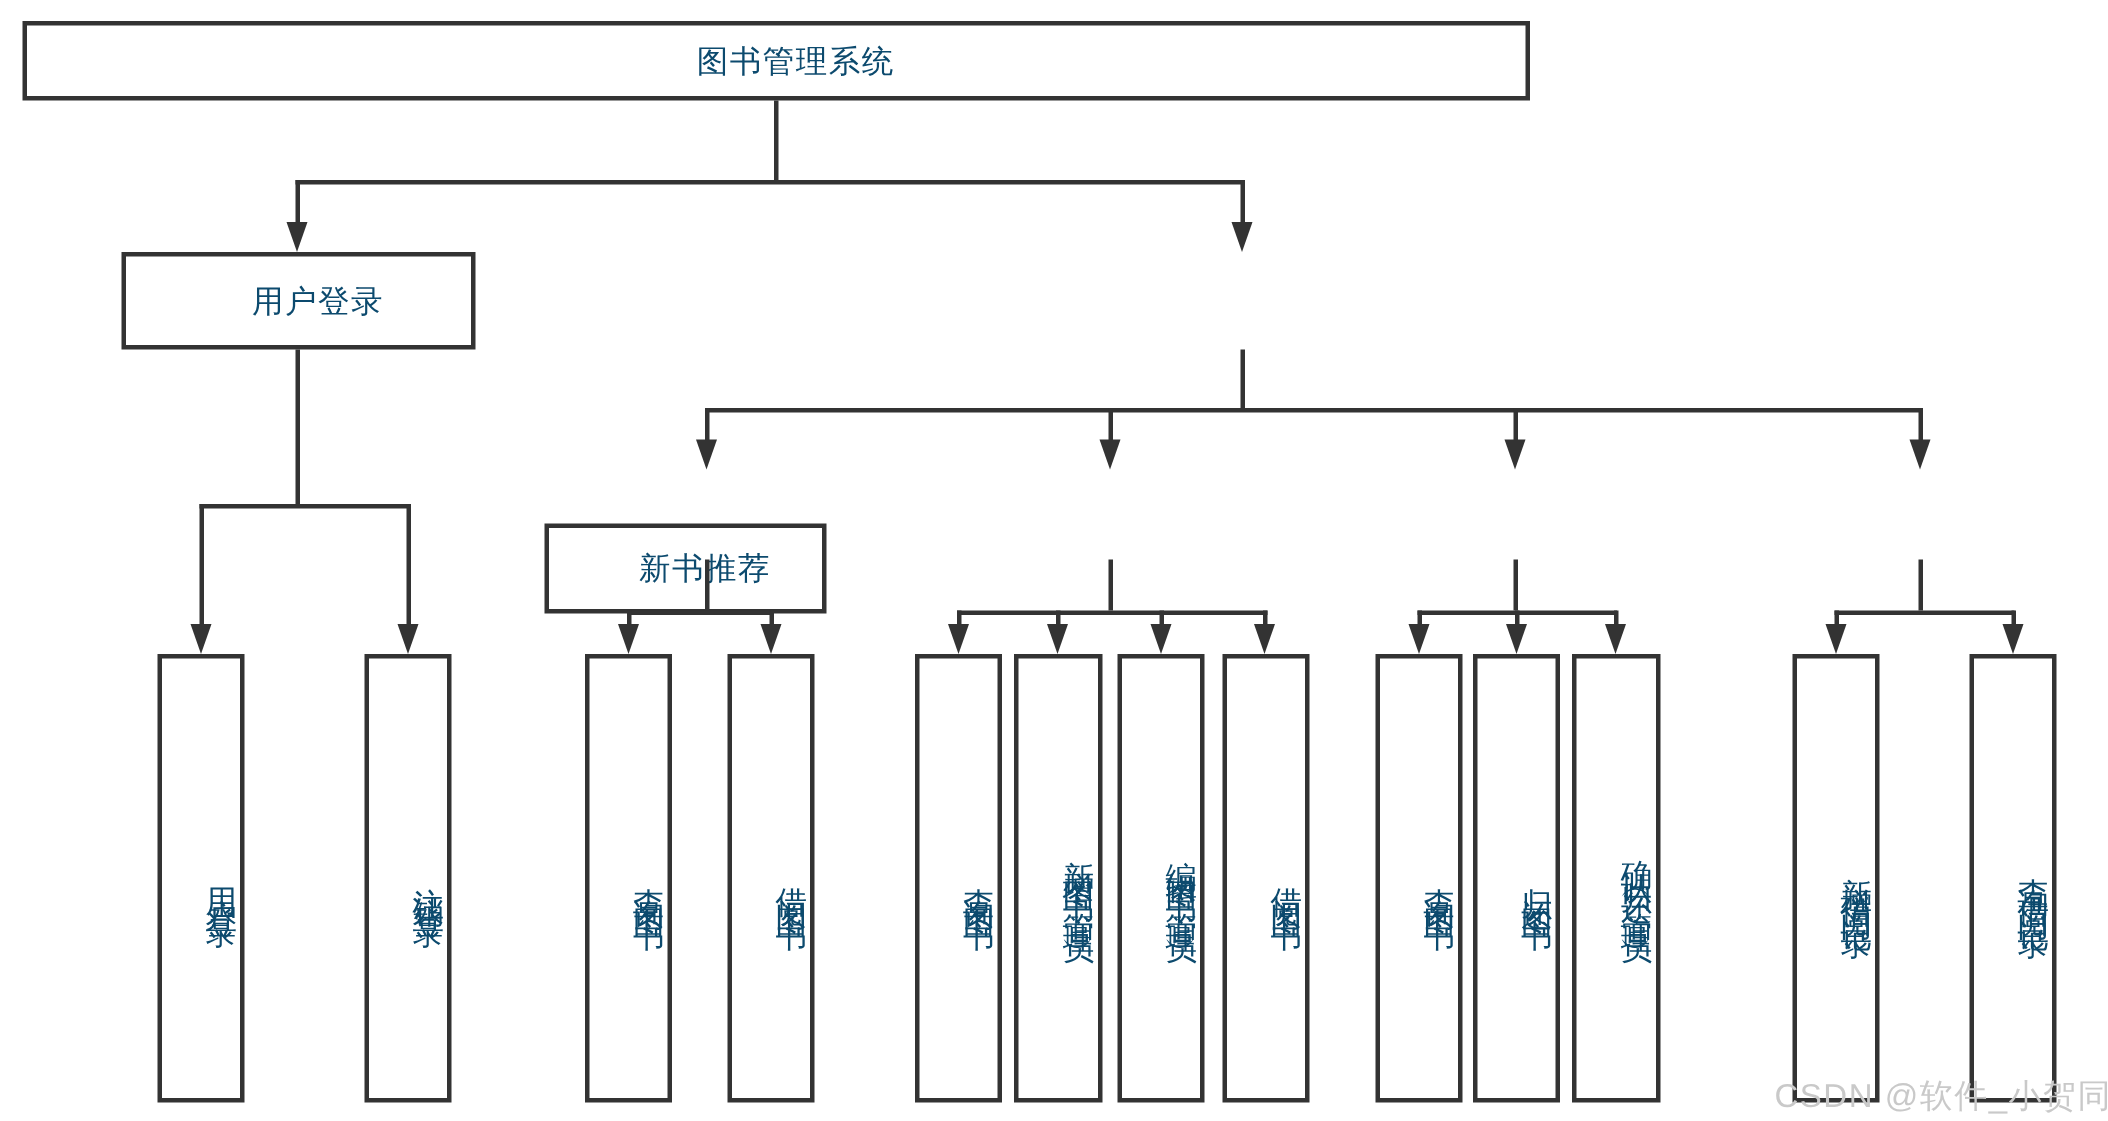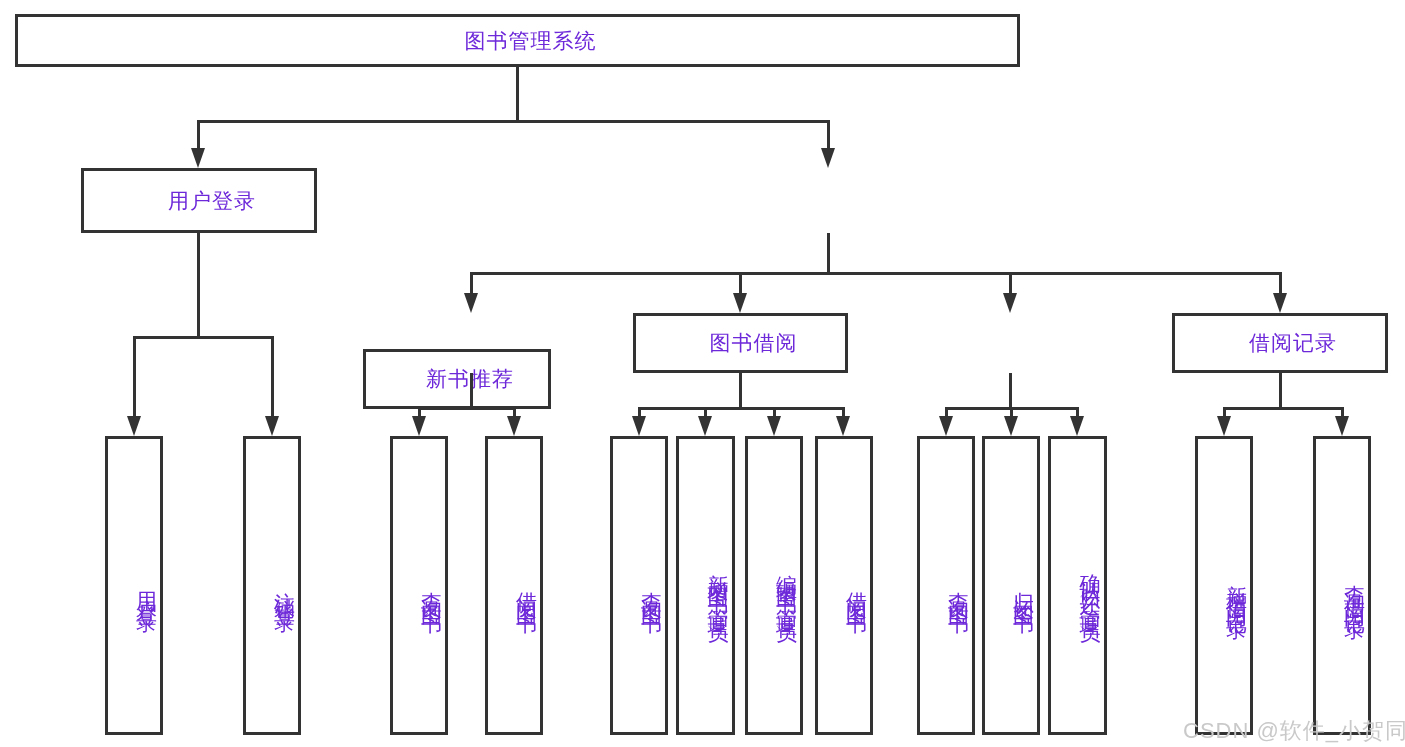--- a/index.html
+++ b/index.html
@@ -16,21 +16,21 @@
     overflow:hidden;
   }
   .box{
     position:absolute;
     box-sizing:border-box;
     border:3px solid var(--line);
     background:#fff;
     display:flex;
     align-items:center;
     justify-content:center;
-    color:#6d28d9;
+    color:#0c4a6e;
     font-size:21px;
     letter-spacing:1px;
     text-align:center;
     padding-left:26px;
   }
   .leaf{
     writing-mode:vertical-rl;
     text-orientation:mixed;
     font-size:21px;
     letter-spacing:7px;
@@ -82,22 +82,20 @@
   <div class="vl" style="left:470px;top:272px;height:25px;"></div>
   <div class="ah" style="left:464px;top:293px;"></div>
   <div class="vl" style="left:739px;top:272px;height:25px;"></div>
   <div class="ah" style="left:733px;top:293px;"></div>
   <div class="vl" style="left:1009px;top:272px;height:25px;"></div>
   <div class="ah" style="left:1003px;top:293px;"></div>
   <div class="vl" style="left:1279px;top:272px;height:25px;"></div>
   <div class="ah" style="left:1273px;top:293px;"></div>
 
   <div class="box" style="left:363px;top:313px;width:188px;height:60px;margin-top:36px;">新书推荐</div>
-  <div class="box" style="left:633px;top:313px;width:215px;height:60px;">图书借阅</div>
-  <div class="box" style="left:1172px;top:313px;width:216px;height:60px;">借阅记录</div>
 
   <div class="vl" style="left:470px;top:373px;height:34px;"></div>
   <div class="hl" style="left:418px;top:407px;width:97px;"></div>
   <div class="vl" style="left:418px;top:407px;height:13px;"></div>
   <div class="ah" style="left:412px;top:416px;"></div>
   <div class="vl" style="left:513px;top:407px;height:13px;"></div>
   <div class="ah" style="left:507px;top:416px;"></div>
 
   <div class="vl" style="left:739px;top:373px;height:34px;"></div>
   <div class="hl" style="left:638px;top:407px;width:207px;"></div>

